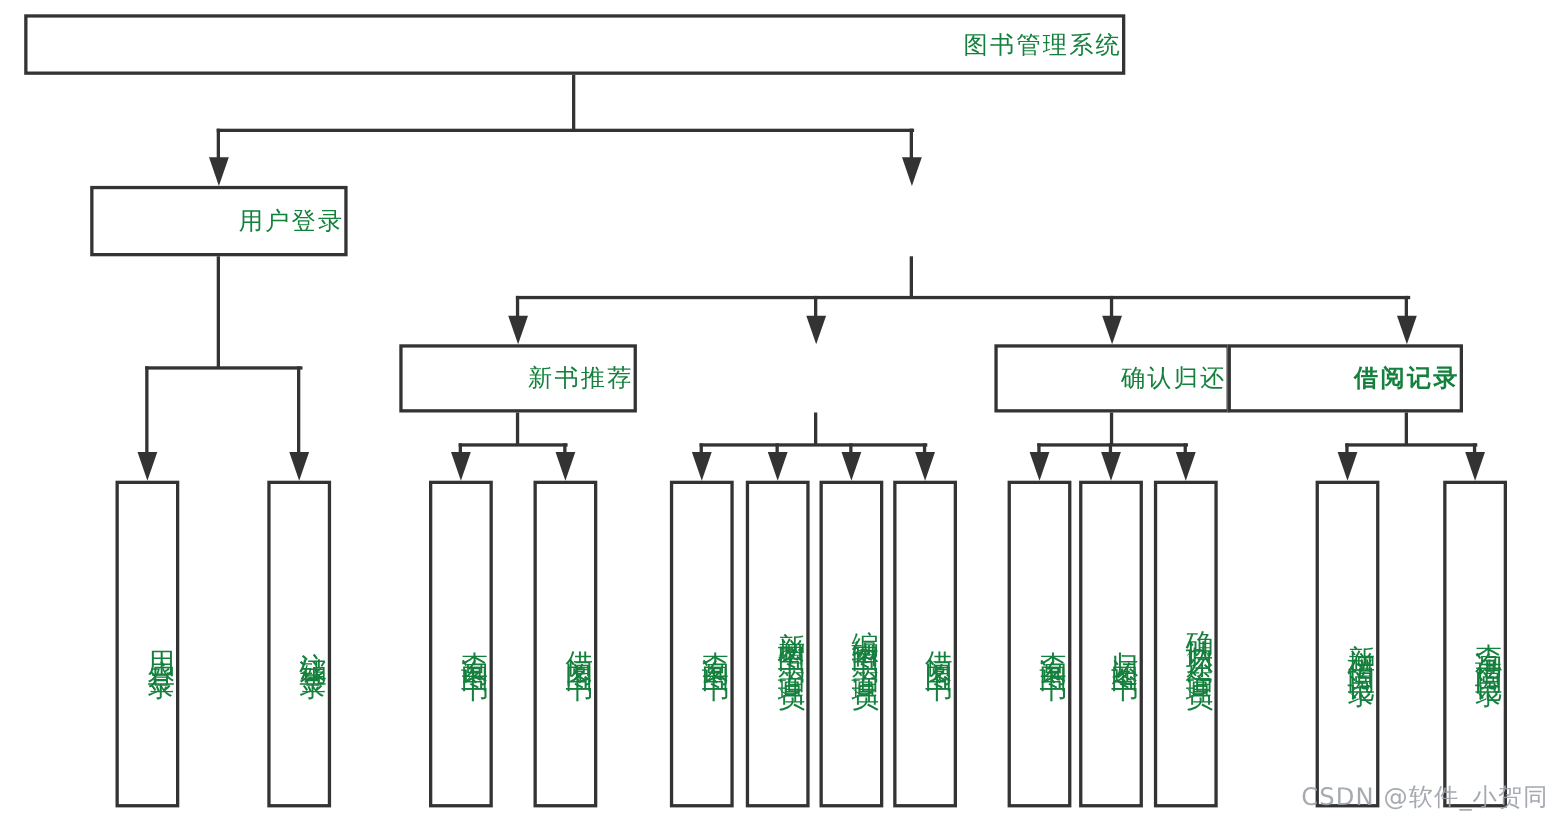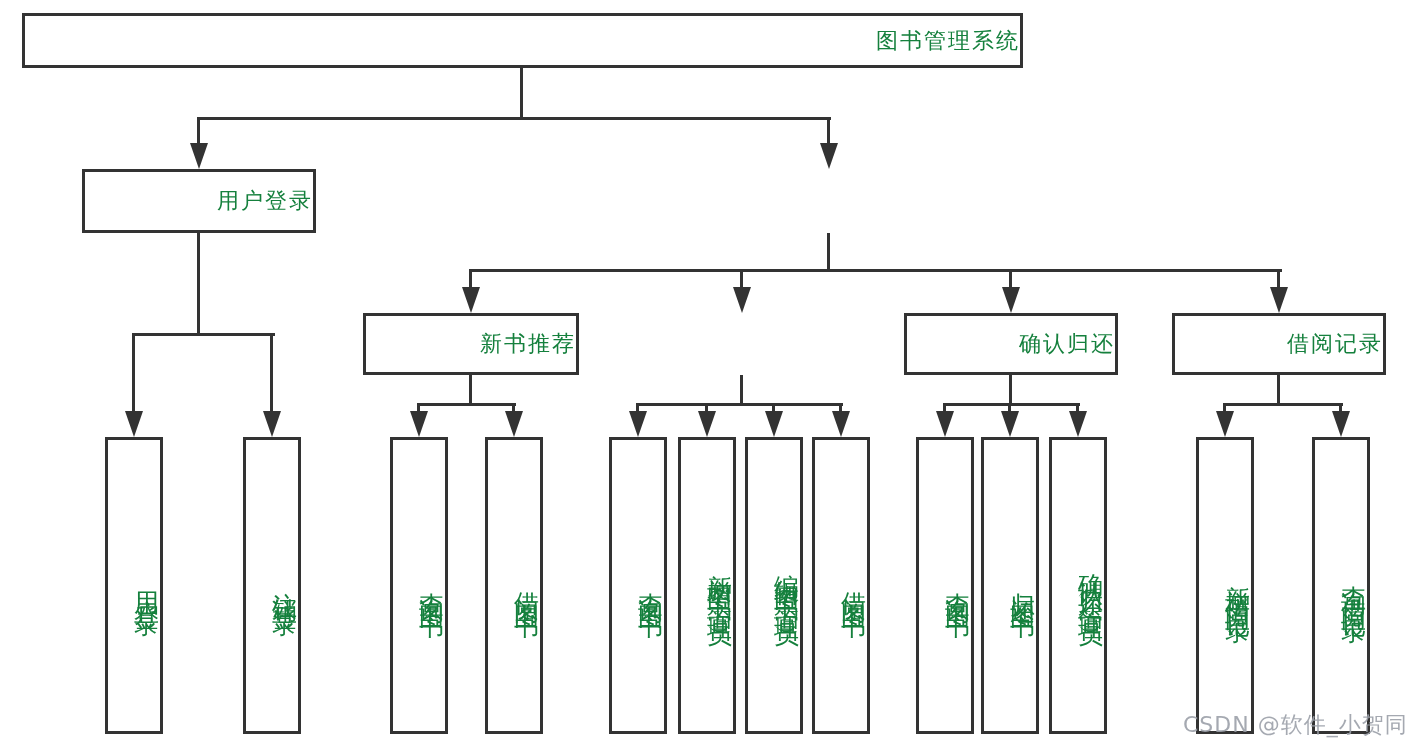--- a/index.html
+++ b/index.html
@@ -58,21 +58,21 @@
   <div class="box hbox" style="left:82px;top:169px;width:234px;height:64px;">
     <span>用户登录</span>
   </div>
 
   <div class="box hbox" style="left:363px;top:313px;width:216px;height:62px;">
     <span>新书推荐</span>
   </div>
   <div class="box hbox" style="left:904px;top:313px;width:214px;height:62px;">
     <span>确认归还</span>
   </div>
-  <div class="box hbox" style="left:1172px;top:313px;width:214px;height:62px;">
+  <div class="box hbox" style="left:1116px;top:313px;width:214px;height:62px;font-weight:bold;">
     <span>借阅记录</span>
   </div>
 
   <div class="box vbox" style="left:105px;">
     <span>用户登录</span>
   </div>
   <div class="box vbox" style="left:243px;">
     <span>注销登录</span>
   </div>
 

